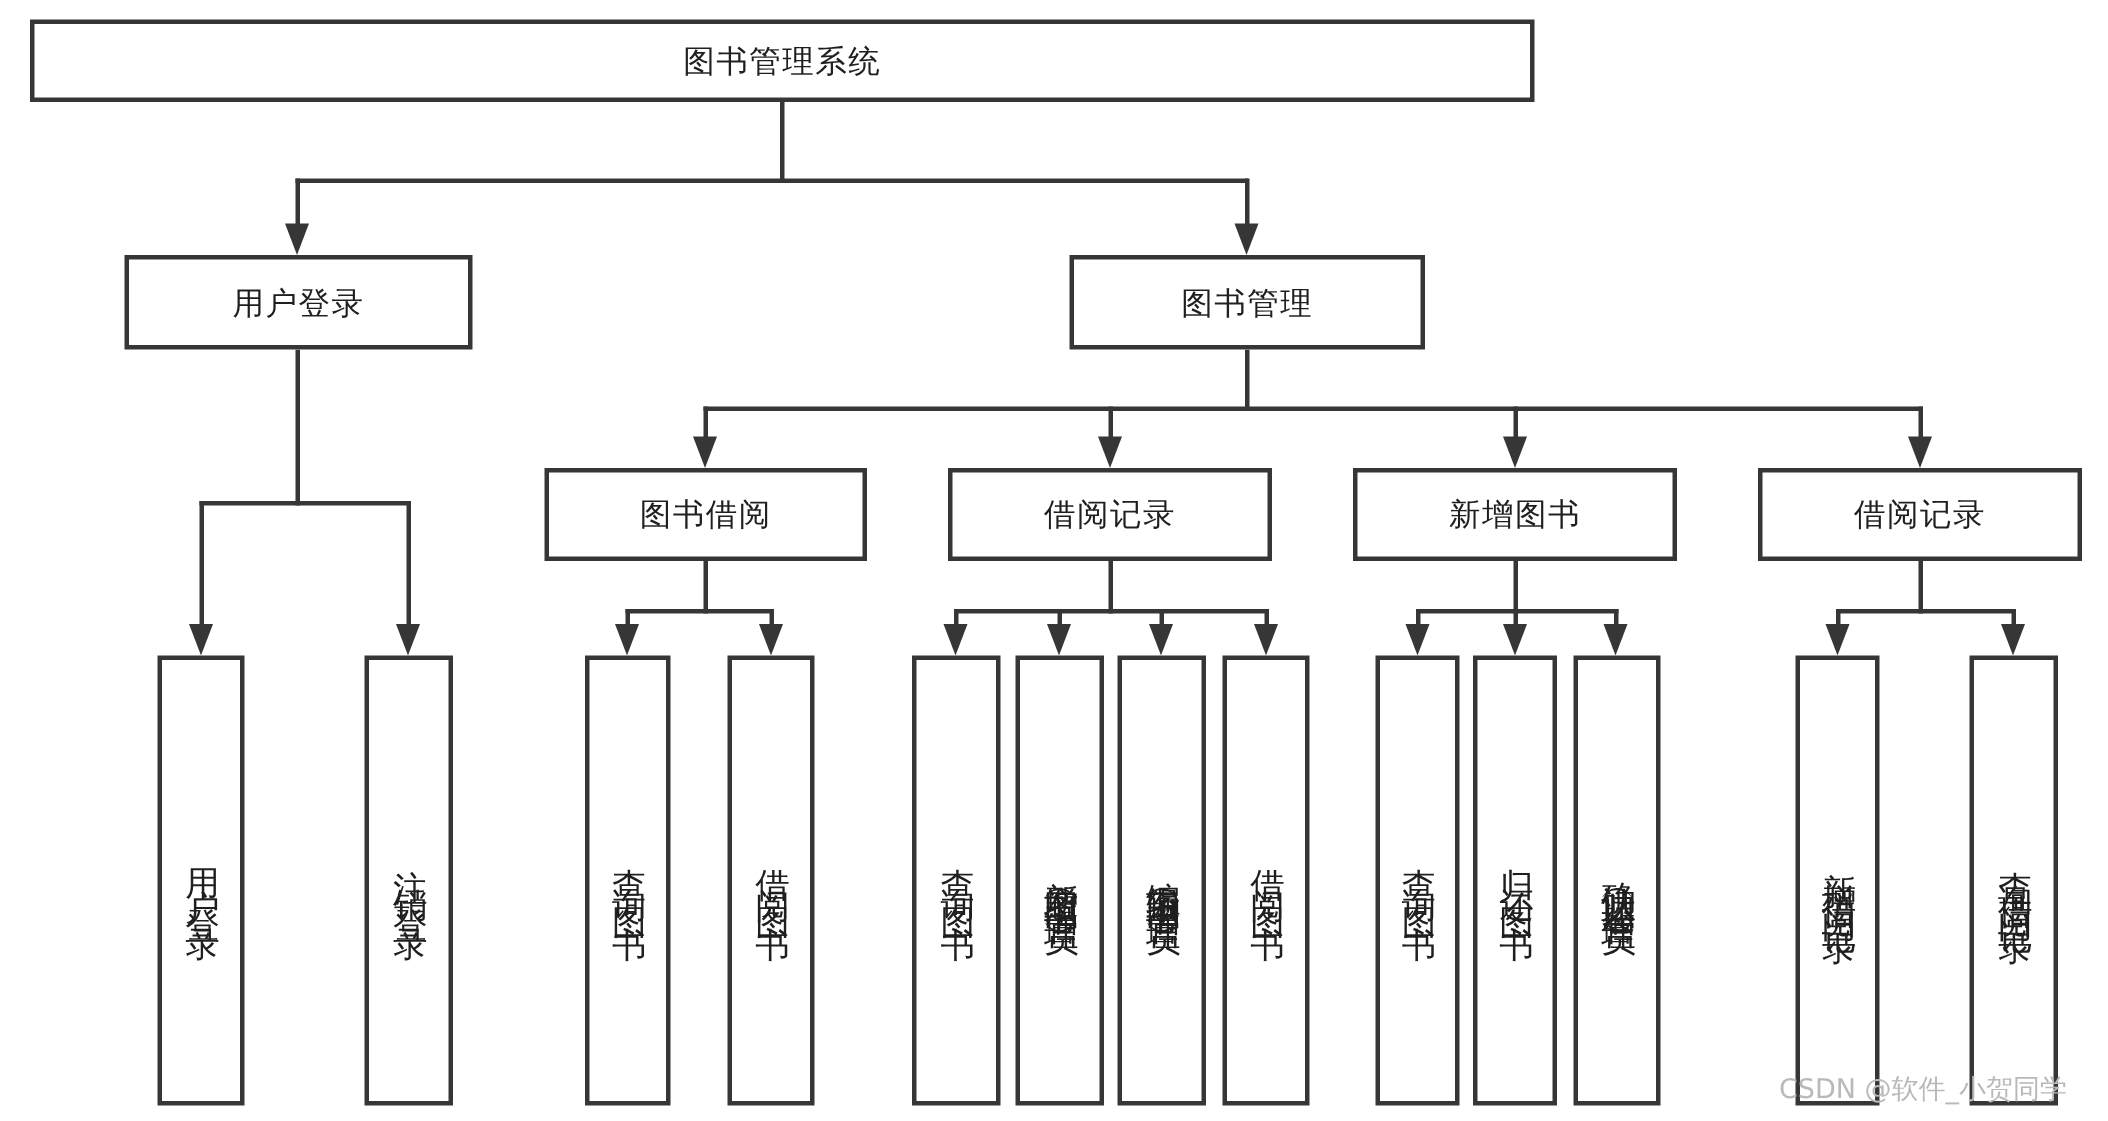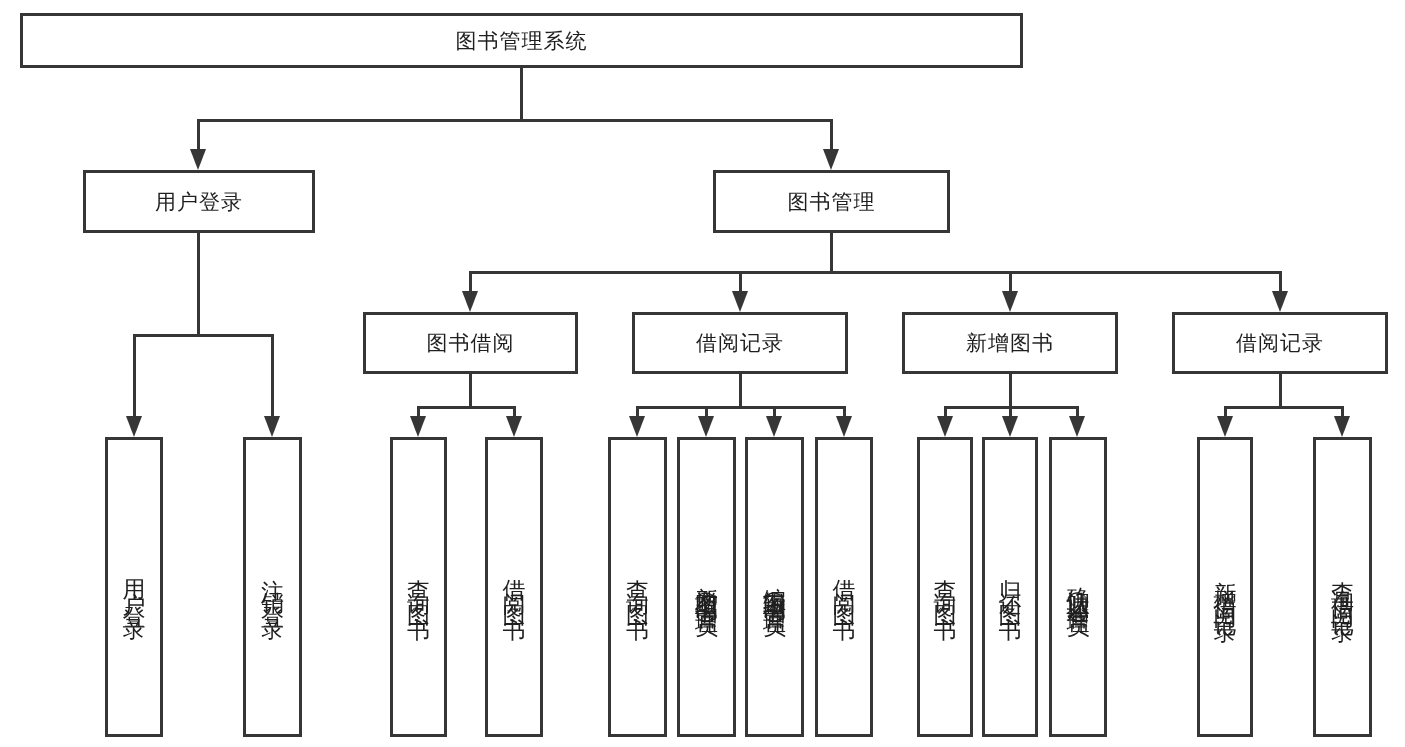--- a/index.html
+++ b/index.html
@@ -151,13 +151,14 @@
     <span class="vlabel s9">确认归还（管理员）</span>
   </div>
 
   <div class="node" style="left:1197px;top:437px;width:56px;height:300px;">
     <span class="vlabel s6">新增借阅记录</span>
   </div>
   <div class="node" style="left:1313px;top:437px;width:59px;height:300px;">
     <span class="vlabel s6">查询借阅记录</span>
   </div>
 
+  <div class="watermark">CSDN @软件_小贺同学</div>
 </div>
 
 </body></html>

